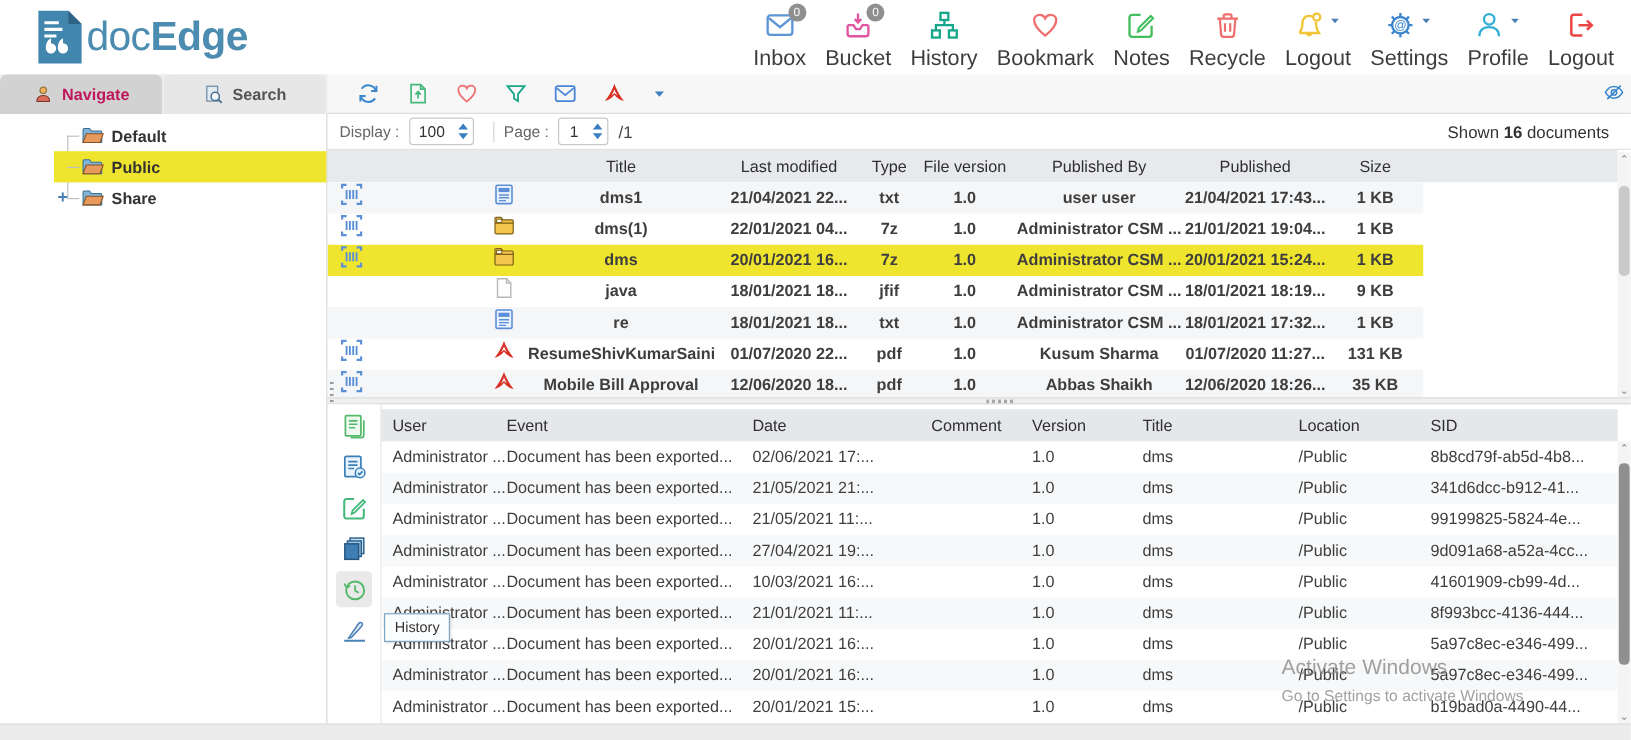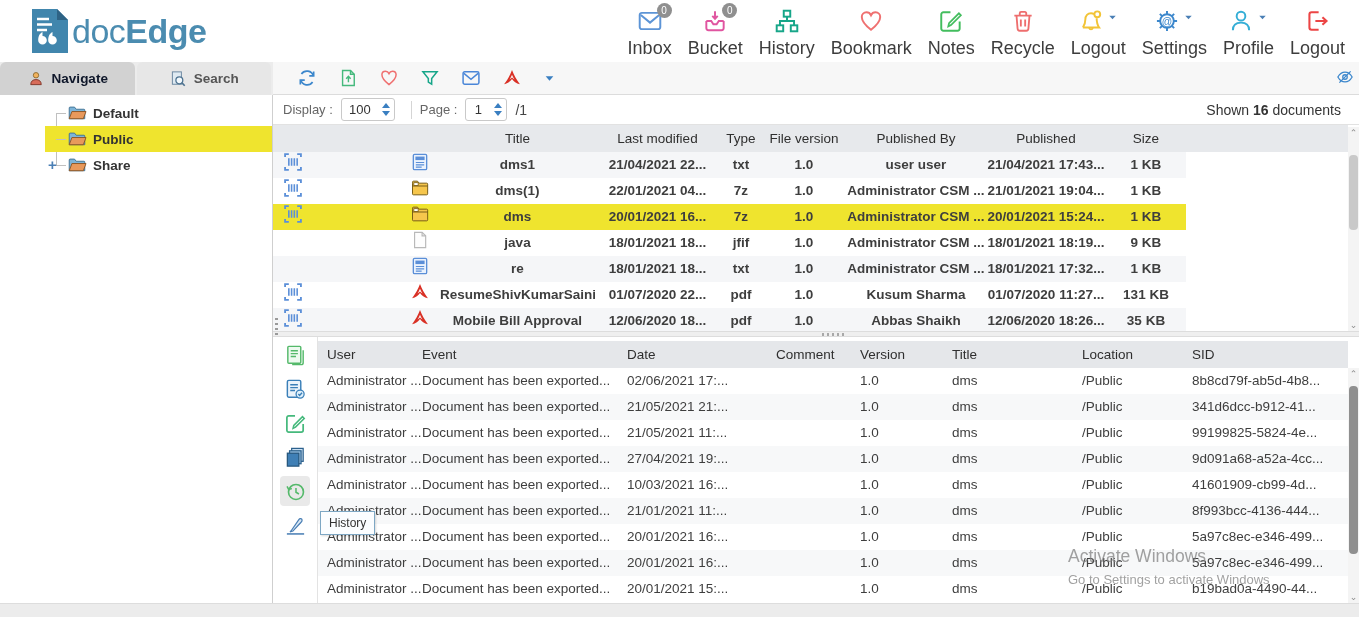--- a/index.html
+++ b/index.html
@@ -27,21 +27,21 @@
        background:#8f8f8f;color:#fff;font-size:10px;line-height:15px;text-align:center;}
   .nav-caret{width:11px;height:11px;color:#4a7fb5;margin-left:3px;margin-top:-8px;}
   .nav-caret svg{width:11px;height:11px;}
   .nav-label{font-size:18px;color:#3d3d3d;margin-top:3px;white-space:nowrap;}
 
   
   #tabsbar{left:0;top:62px;width:273px;height:33px;background:#ececec;border-bottom:1px solid #d6d6d6;display:flex;}
   .tab{width:135px;height:33px;display:flex;align-items:center;justify-content:center;gap:7px;
        font-size:13.5px;font-weight:700;color:#555;background:#e7e7e7;border-radius:6px 6px 0 0;
        margin-right:2px;cursor:pointer;box-sizing:border-box;}
-  .tab.active{background:#d2d2d2;color:#0f172a;}
+  .tab.active{background:#d2d2d2;color:#be185d;}
   .tab svg{width:18px;height:18px;}
   #toolbar{left:273px;top:62px;width:1086px;height:33px;background:#f7f7f7;border-bottom:1px solid #dcdcdc;
        display:flex;align-items:center;padding-left:24px;box-sizing:border-box;gap:21px;}
   .tool-btn{width:20px;height:20px;cursor:pointer;}
   .tool-btn svg{width:20px;height:20px;}
   .tool-btn.small{width:13px;height:13px;}
   .tool-btn.small svg{width:13px;height:13px;}
   #toolbar-right{left:1336px;top:68px;width:18px;height:18px;color:#3c87cc;cursor:pointer;}
   #toolbar-right svg{width:18px;height:18px;}
 

